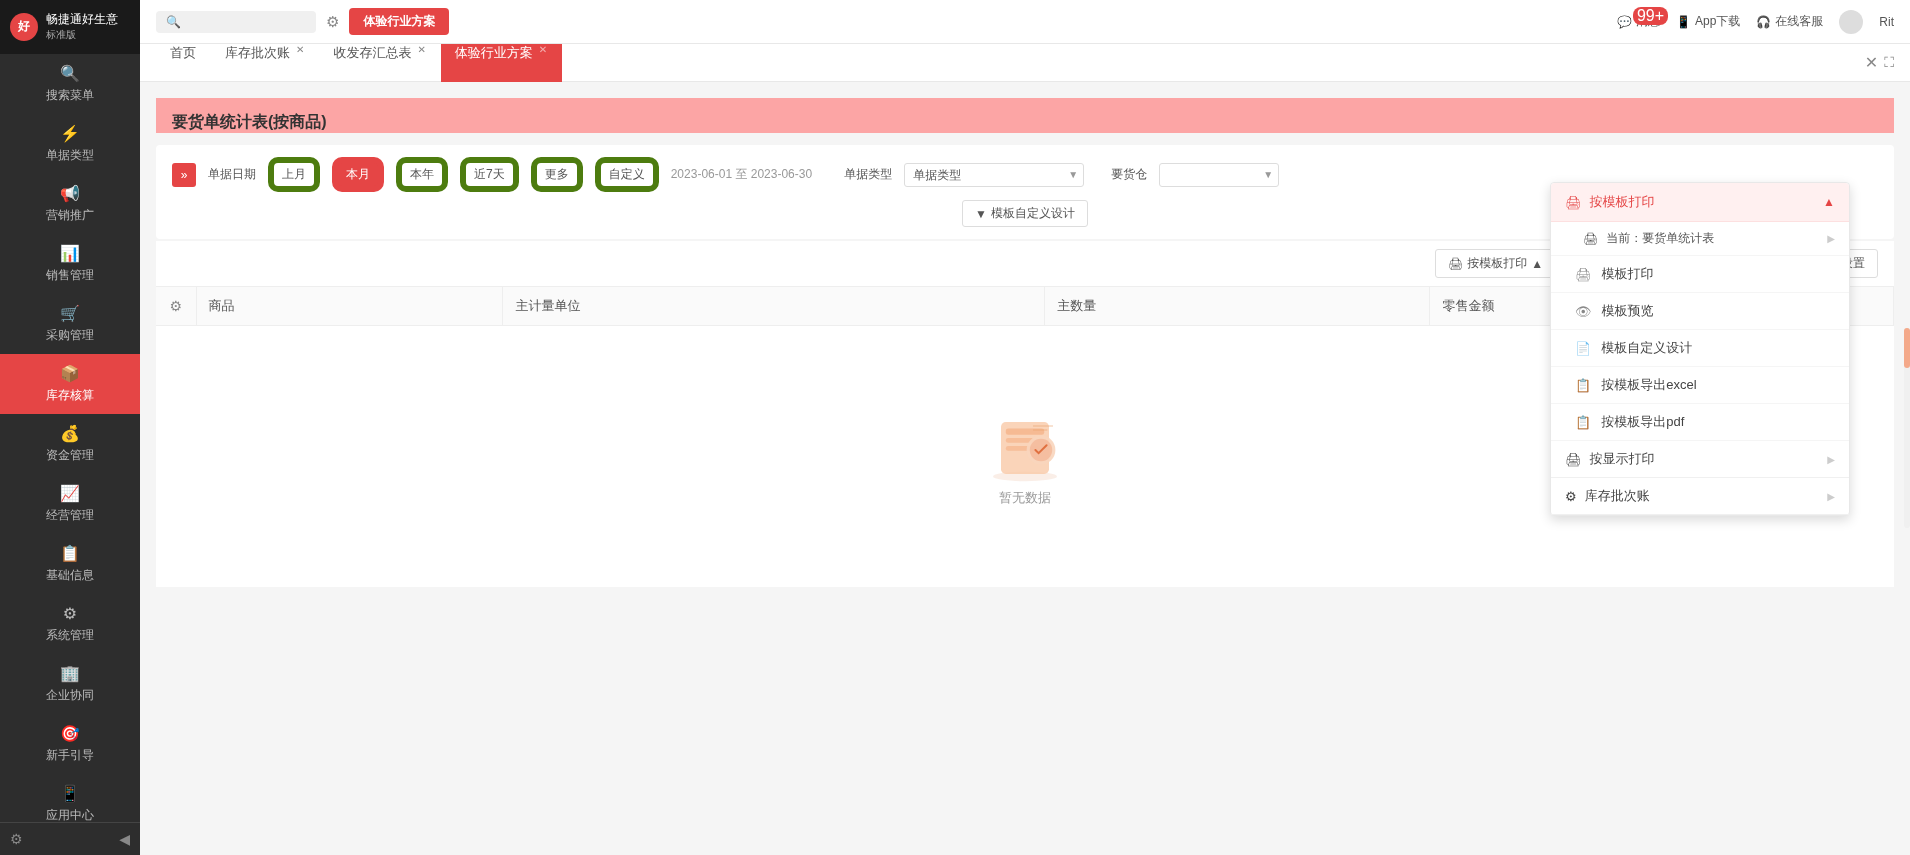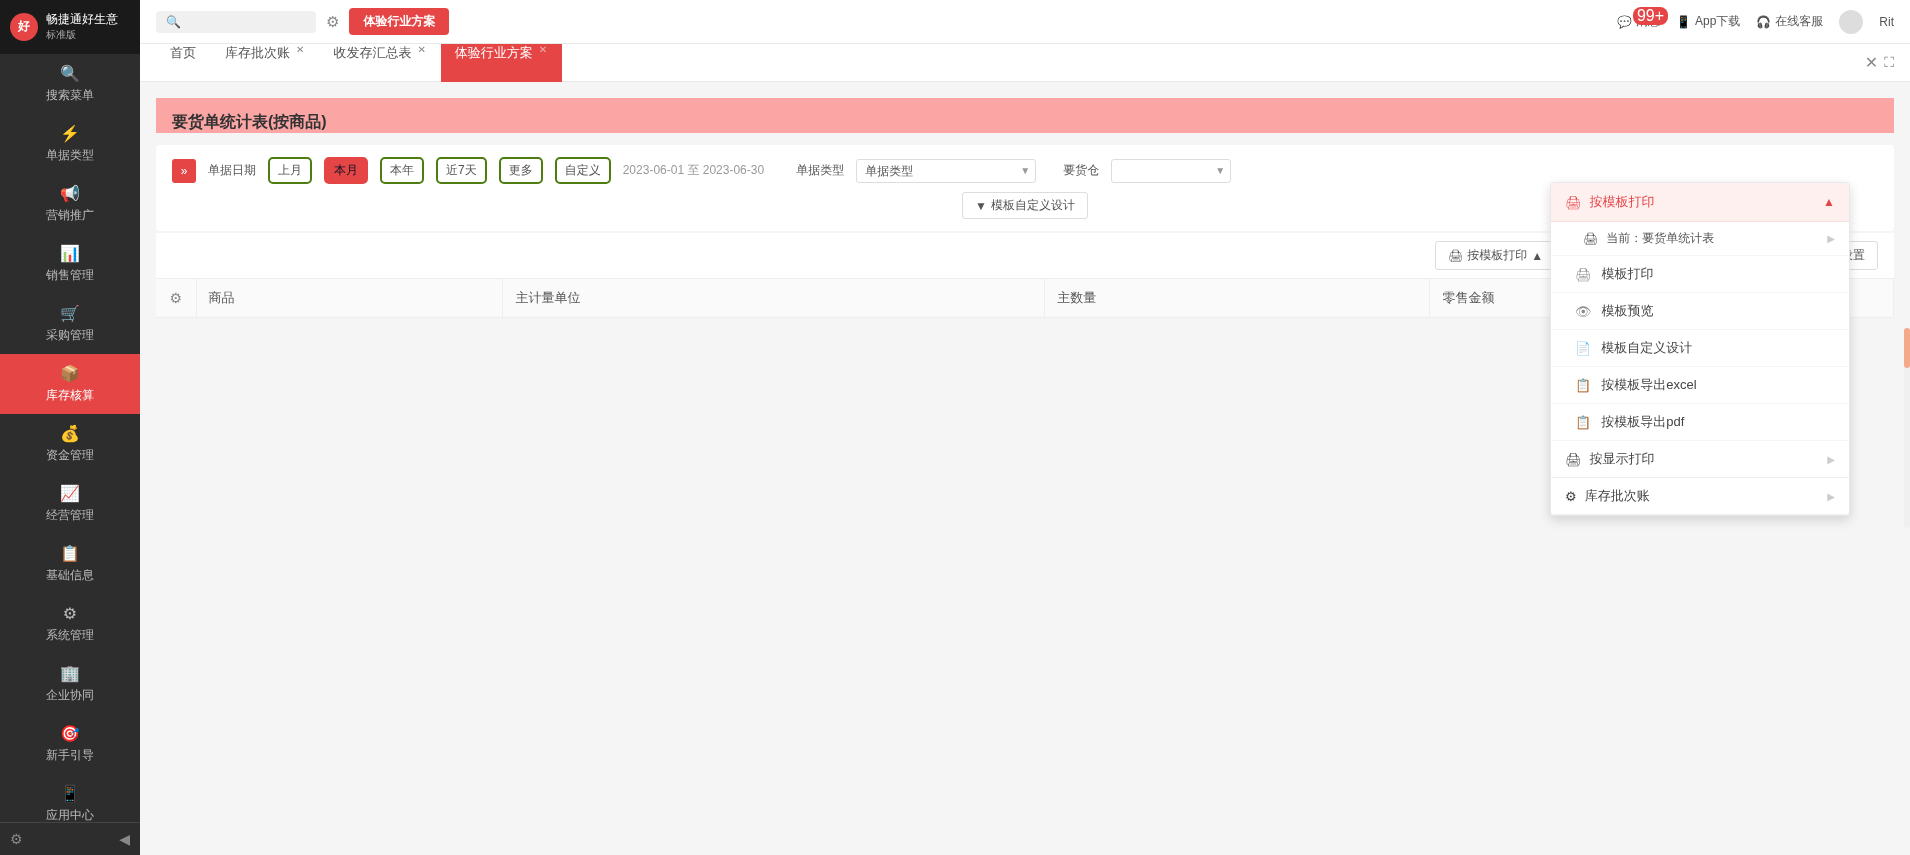--- a/index.html
+++ b/index.html
@@ -159,30 +159,30 @@
       background: #e54545;
       color: white;
       border: none;
       border-radius: 3px;
       cursor: pointer;
       font-size: 12px;
       display: flex;align-items:center;justify-content:center;
     }
     .date-btn {
       padding: 3px 8px;
-      border: 2px solid #4d7c0f;
-      background: white;
-      border-radius: 5px;
+      border: 6px solid #4d7c0f;
+      background: white;
+      border-radius: 10px;
       cursor: pointer;
       font-size: 12px;
       color: #555;
     }
     .date-btn.active {
       background: #e54545;
-      color: #0f172a;
+      color: #ffffff;
       border-color: #e54545;
     }
     .date-range { font-size: 12px; color: #999; }
     .filter-select {
       border: 1px solid #ddd;
       border-radius: 3px;
       padding: 4px 24px 4px 8px;
       font-size: 12px;
       color: #555;
       background: white;
@@ -573,20 +573,37 @@
               </div>
             </th>
             <th>商品</th>
             <th>主计量单位</th>
             <th>主数量</th>
             <th>零售金额</th>
           </tr>
         </thead>
       </table>
 
+      <div class="empty-state">
+        <div>
+          <svg class="empty-svg" viewBox="0 0 120 100">
+            <ellipse cx="60" cy="88" rx="40" ry="6" fill="#f5ddd0" opacity="0.5"></ellipse>
+            <rect x="30" y="20" width="60" height="65" rx="6" fill="#f9c9a8" opacity="0.8"></rect>
+            <rect x="36" y="28" width="48" height="8" rx="3" fill="#f4a87a" opacity="0.6"></rect>
+            <rect x="36" y="40" width="35" height="6" rx="3" fill="#f4a87a" opacity="0.5"></rect>
+            <rect x="36" y="50" width="42" height="6" rx="3" fill="#f4a87a" opacity="0.5"></rect>
+            <circle cx="80" cy="55" r="18" fill="#f8d5bc" opacity="0.9"></circle>
+            <circle cx="80" cy="55" r="14" fill="#f4b898" opacity="0.8"></circle>
+            <path d="M73 55 L77 59 L87 49" stroke="#e07040" stroke-width="2.5" fill="none" stroke-linecap="round"></path>
+            <line x1="70" y1="25" x2="95" y2="25" stroke="#e8a06a" stroke-width="1.5" opacity="0.5"></line>
+            <line x1="70" y1="30" x2="88" y2="30" stroke="#e8a06a" stroke-width="1.5" opacity="0.5"></line>
+          </svg>
+        </div>
+        <div class="empty-text">暂无数据</div>
+      </div>
     </div>
 
     <div class="print-dropdown">
 
       <div class="dropdown-header">
         <div class="dropdown-header-left">
           <span>🖨</span>
           <span>按模板打印</span>
         </div>
         <div class="dropdown-header-right">▲</div>

